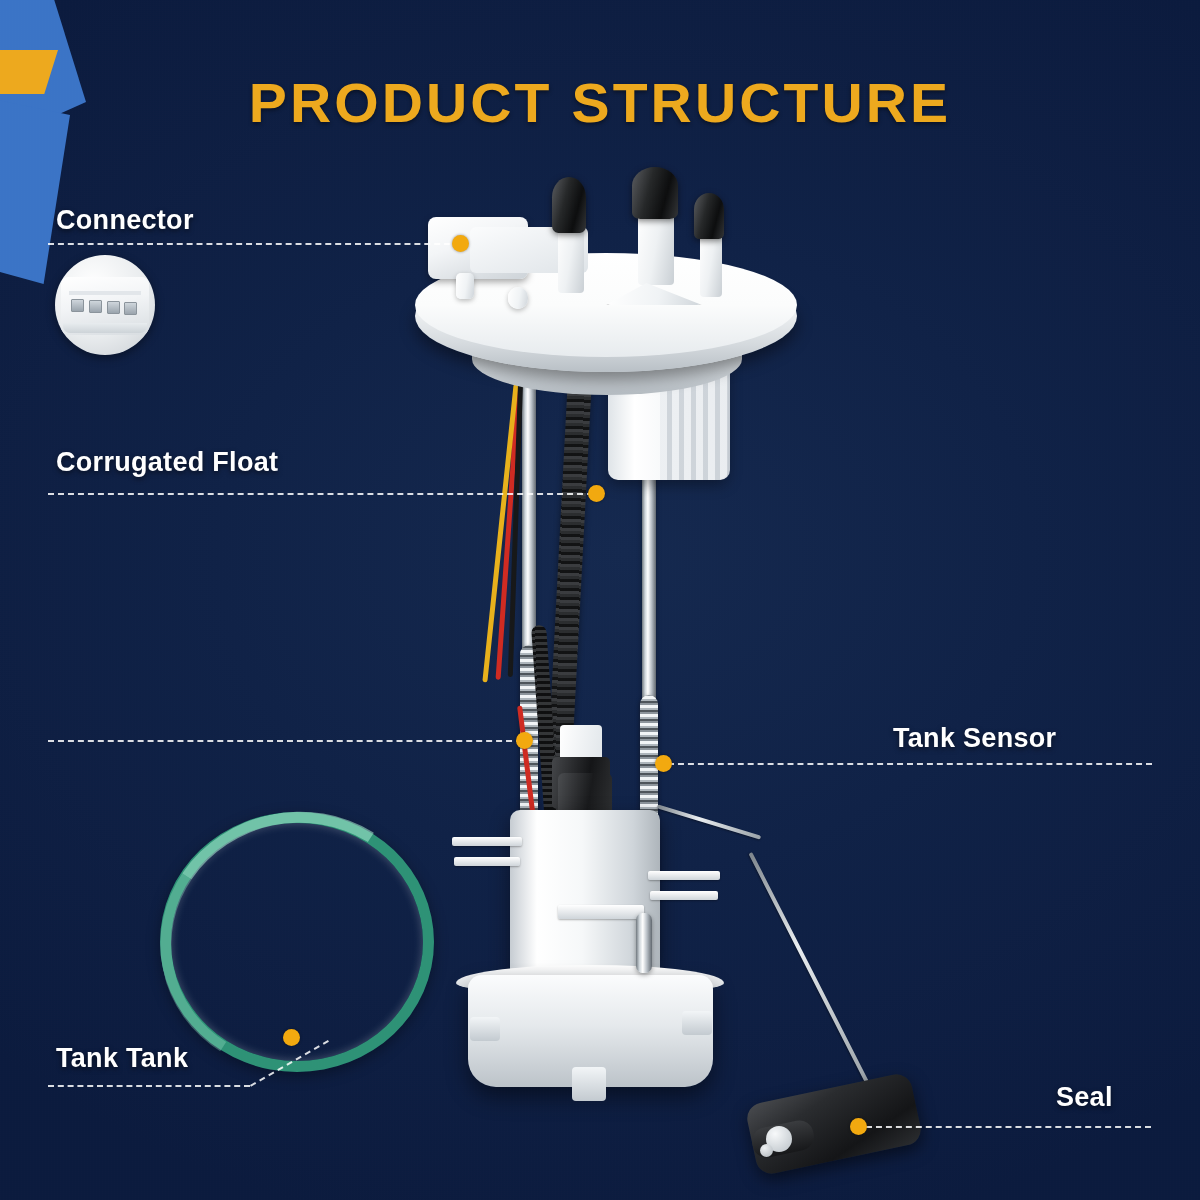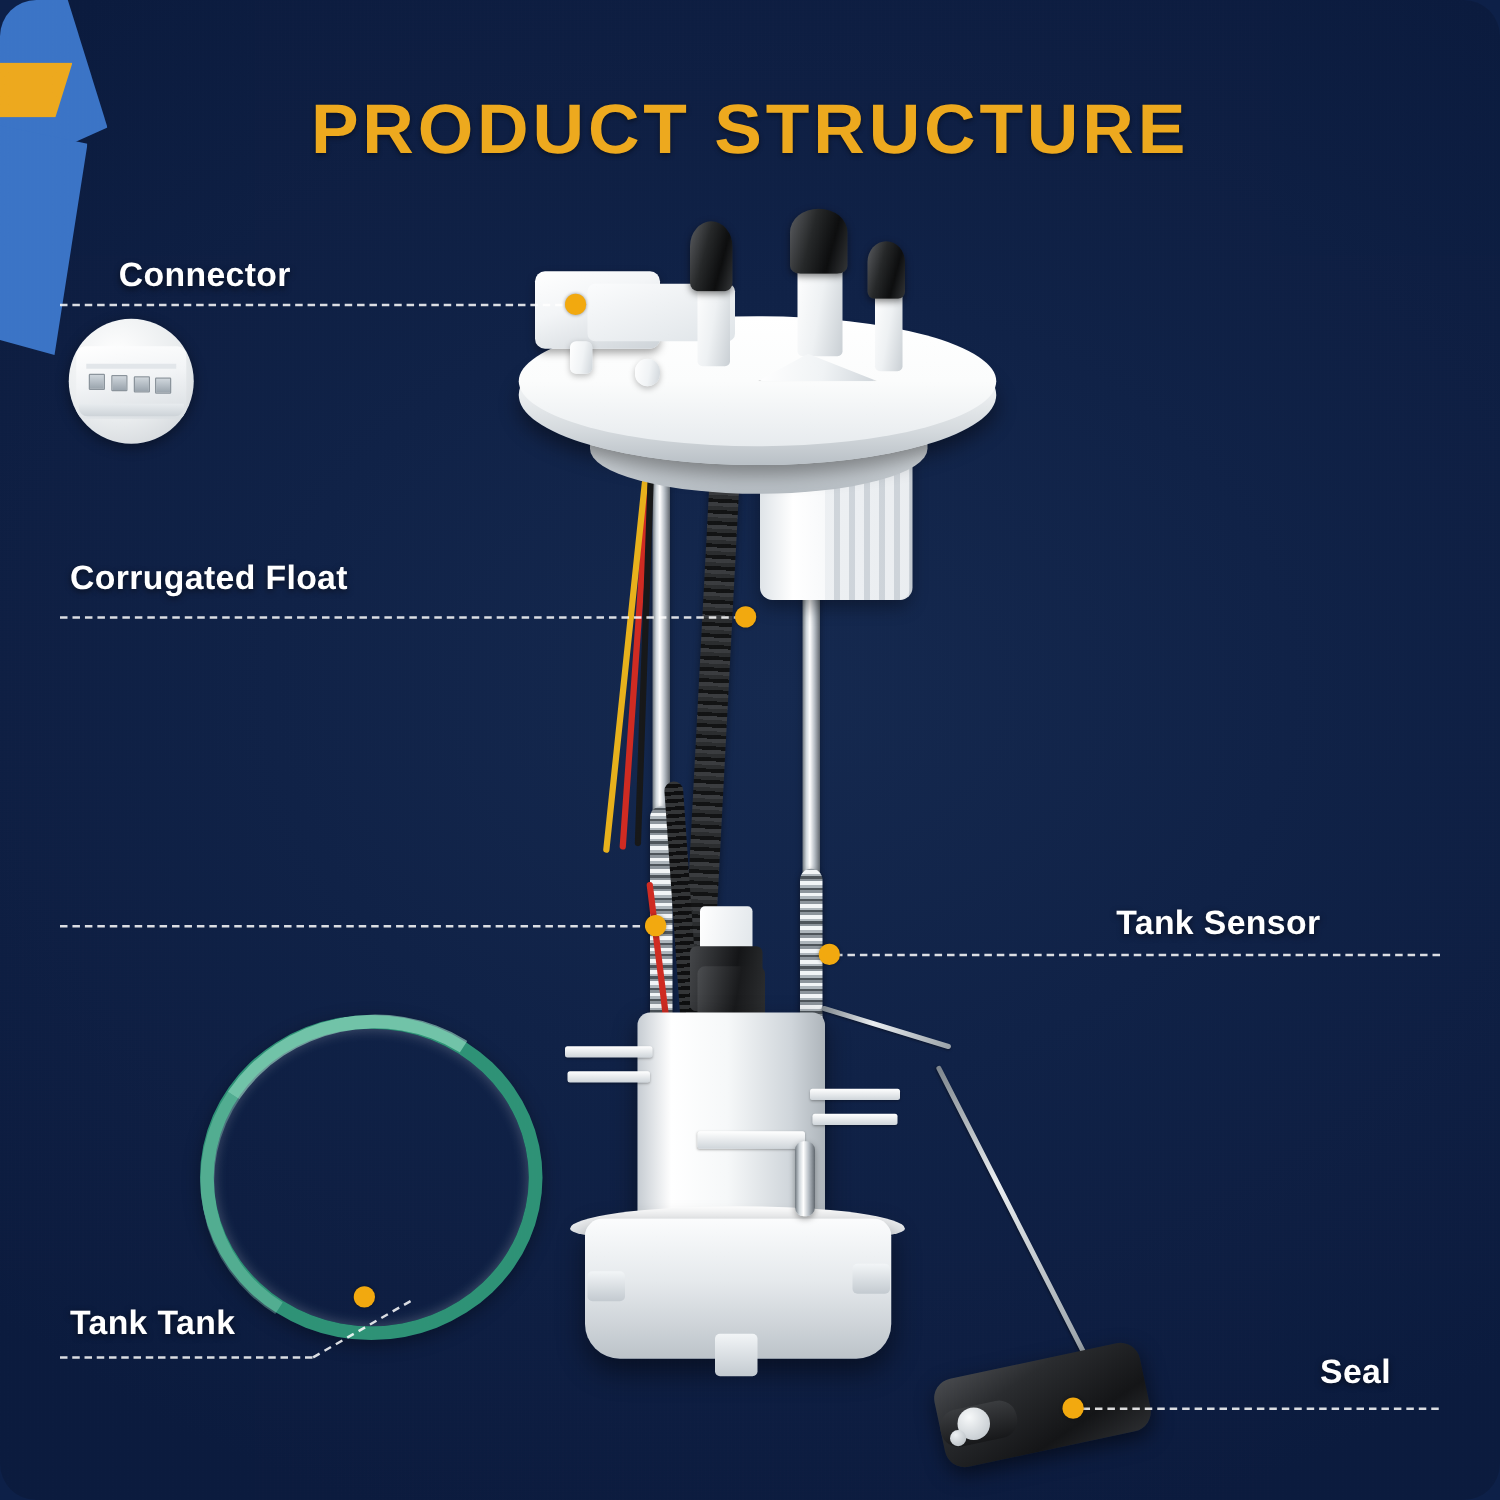--- a/index.html
+++ b/index.html
@@ -5,21 +5,20 @@
   html,body{margin:0;padding:0;}
   body{
     width:1200px;height:1200px;overflow:hidden;
     font-family:"Liberation Sans", sans-serif;
     background:#0d2048;
   }
   #stage{
     position:relative;width:1200px;height:1200px;overflow:hidden;
     background:
       radial-gradient(ellipse 900px 700px at 52% 46%, #15294f 0%, #102247 45%, #0b1b3e 100%);
-    border-radius: 29px;
   }
   
   #grain{
     position:absolute;inset:0;pointer-events:none;opacity:.35;
     background-image:
       repeating-linear-gradient(0deg, rgba(255,255,255,.012) 0 1px, rgba(0,0,0,0) 1px 2px),
       repeating-linear-gradient(90deg, rgba(255,255,255,.010) 0 1px, rgba(0,0,0,0) 1px 3px);
   }
 
   
@@ -306,21 +305,21 @@
     <div class="conn-body">
       <div class="conn-slot"></div>
       <div class="pin" style="left:10px;top:22px;"></div>
       <div class="pin" style="left:28px;top:23px;"></div>
       <div class="pin" style="left:46px;top:24px;"></div>
       <div class="pin" style="left:63px;top:25px;"></div>
       <div class="conn-lip"></div>
     </div>
   </div>
 
-  <div class="lbl" style="left:56px;top:205px;margin-left:39px;">Connector</div>
+  <div class="lbl" style="left:56px;top:205px;">Connector</div>
   <div class="dash" style="left:48px;top:243px;width:412px;"></div>
   <div class="dot" style="left:452px;top:235px;"></div>
 
   <div class="lbl" style="left:56px;top:447px;">Corrugated Float</div>
   <div class="dash" style="left:48px;top:493px;width:545px;"></div>
   <div class="dot" style="left:588px;top:485px;"></div>
 
   <div class="dash" style="left:48px;top:740px;width:474px;"></div>
   <div class="dot" style="left:516px;top:732px;"></div>
 

